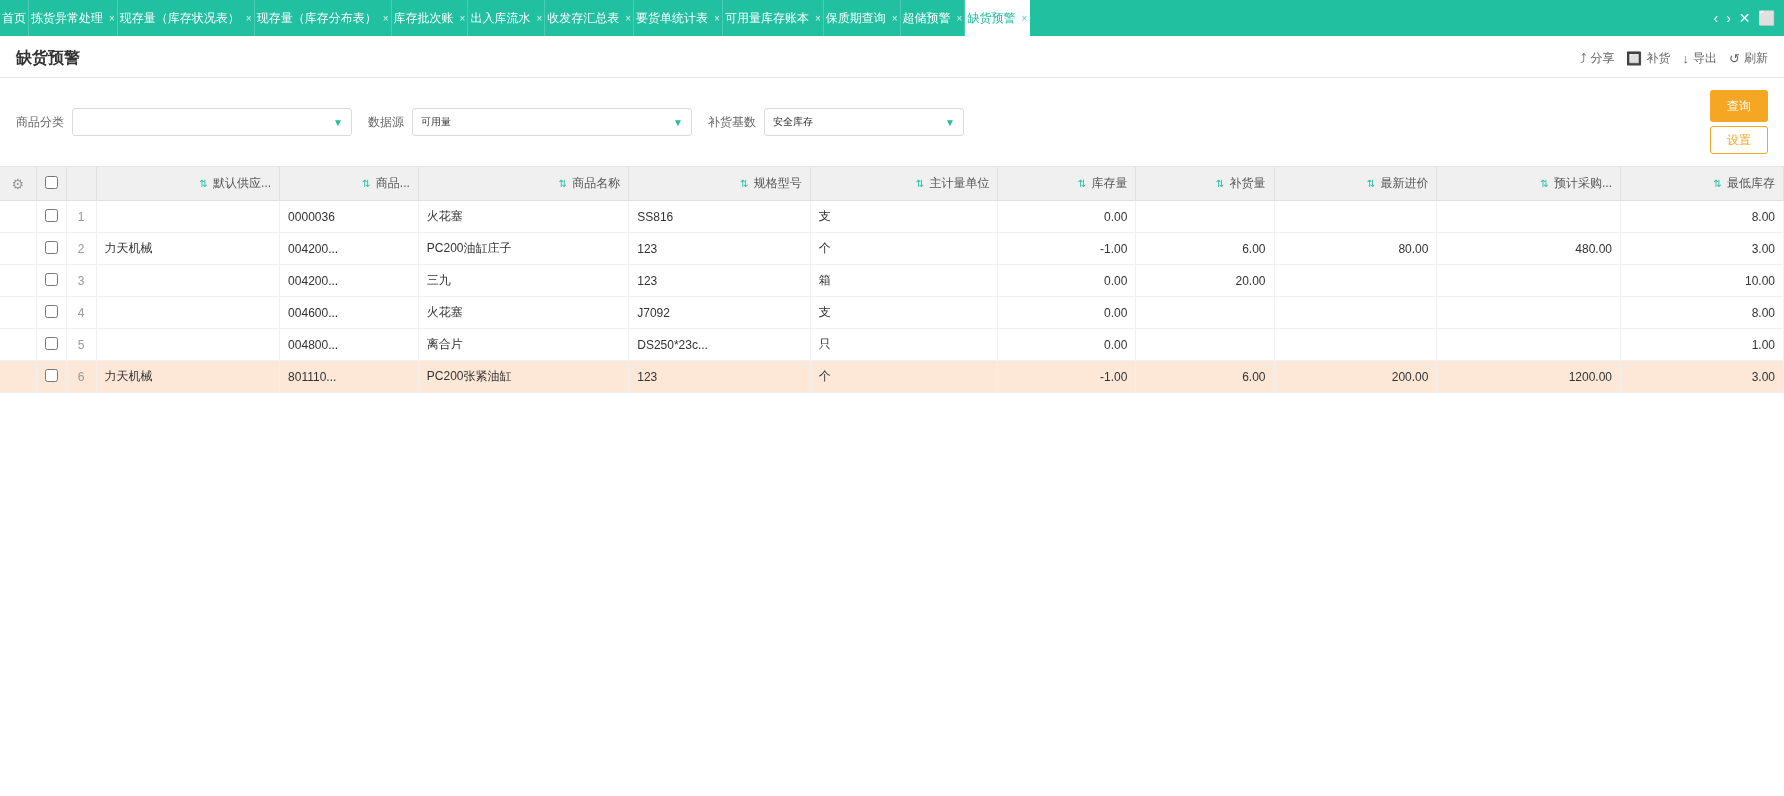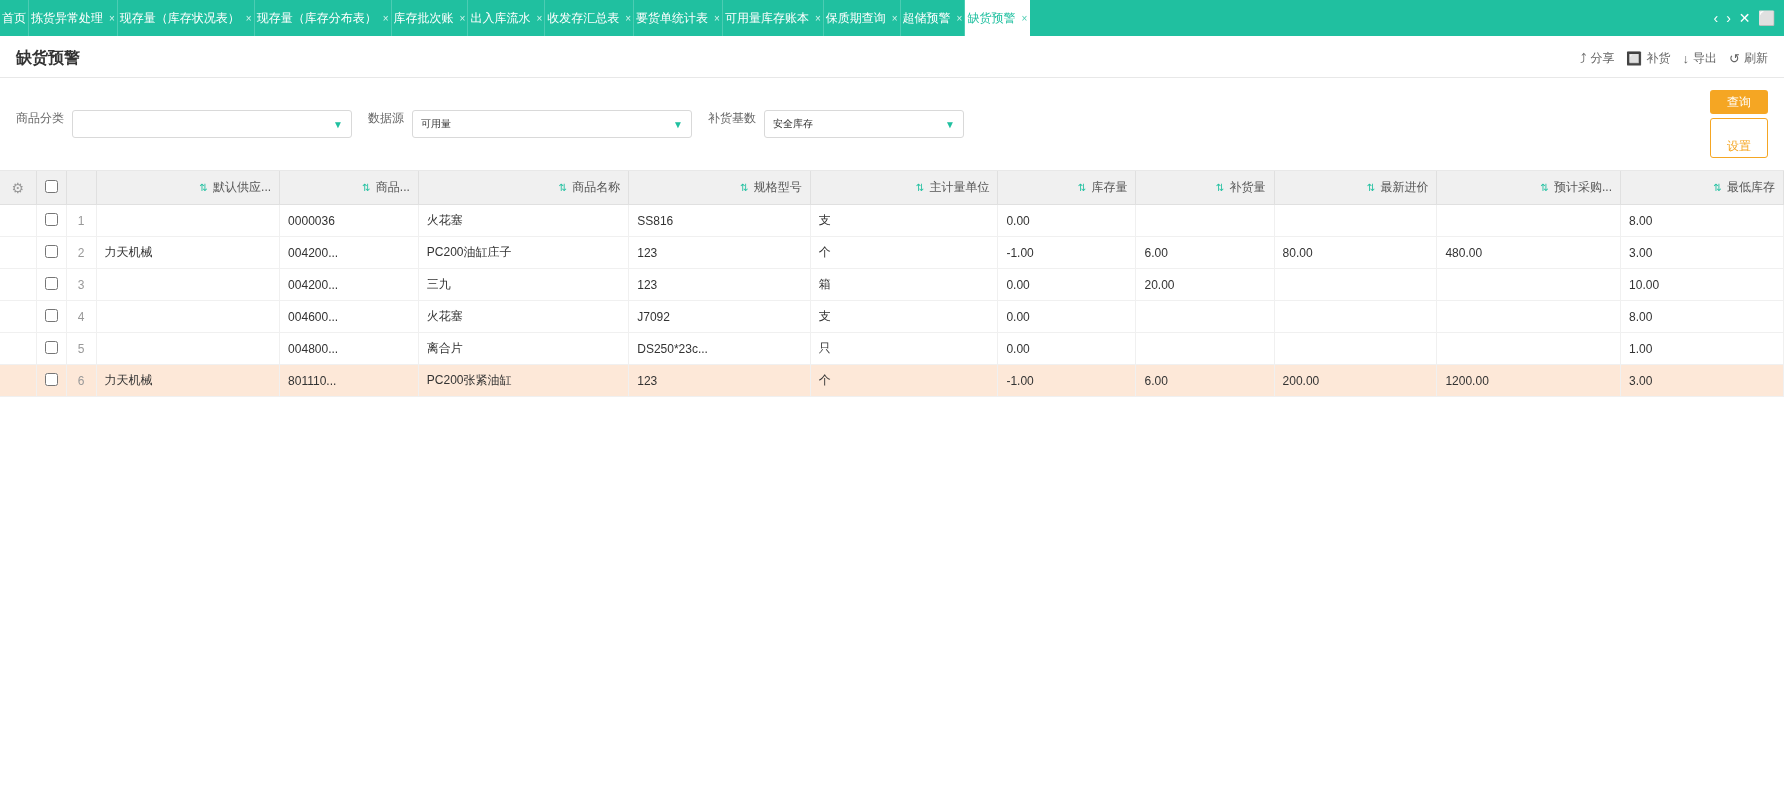--- a/index.html
+++ b/index.html
@@ -96,21 +96,21 @@
     
     .filter-bar {
       display: flex;
       align-items: center;
       padding: 12px 16px;
       gap: 16px;
       border-bottom: 1px solid #e8e8e8;
     }
     .filter-group {
       display: flex;
-      align-items: flex-start;
+      align-items: center;
       gap: 8px;
     }
     .filter-label {
       color: #666;
       font-size: 12px;
       white-space: nowrap;
     }
     .filter-select {
       display: flex;
       align-items: center;
@@ -144,28 +144,28 @@
       margin-left: auto;
     }
     .btn-query {
       background: #f5a623;
       color: #fff;
       border: none;
       border-radius: 3px;
       padding: 4px 16px;
       cursor: pointer;
       font-size: 12px;
-      height: 24px;
+      height: 32px;
     }
     .btn-settings {
       background: #fff;
       color: #f5a623;
       border: 1px solid #f5a623;
       border-radius: 3px;
-      padding: 19px 16px;
+      padding: 4px 16px;
       cursor: pointer;
       font-size: 12px;
       height: 28px;
     }
 
     
     .table-wrapper {
       overflow: auto;
       height: calc(796px - 36px - 60px - 64px - 4px);
     }
@@ -222,21 +222,21 @@
     .gear-icon-cell {
       color: #999;
       cursor: pointer;
       font-size: 14px;
     }
     input[type="checkbox"] {
       cursor: pointer;
       accent-color: #20c0a0;
     }
     .num-right {
-      text-align: left;
+      text-align: right;
     }
   </style>
 </head>
 <body>
 
 <div class="tab-bar">
   <div class="tab-item">
     <span>首页</span>
   </div>
   <div class="tab-item">

